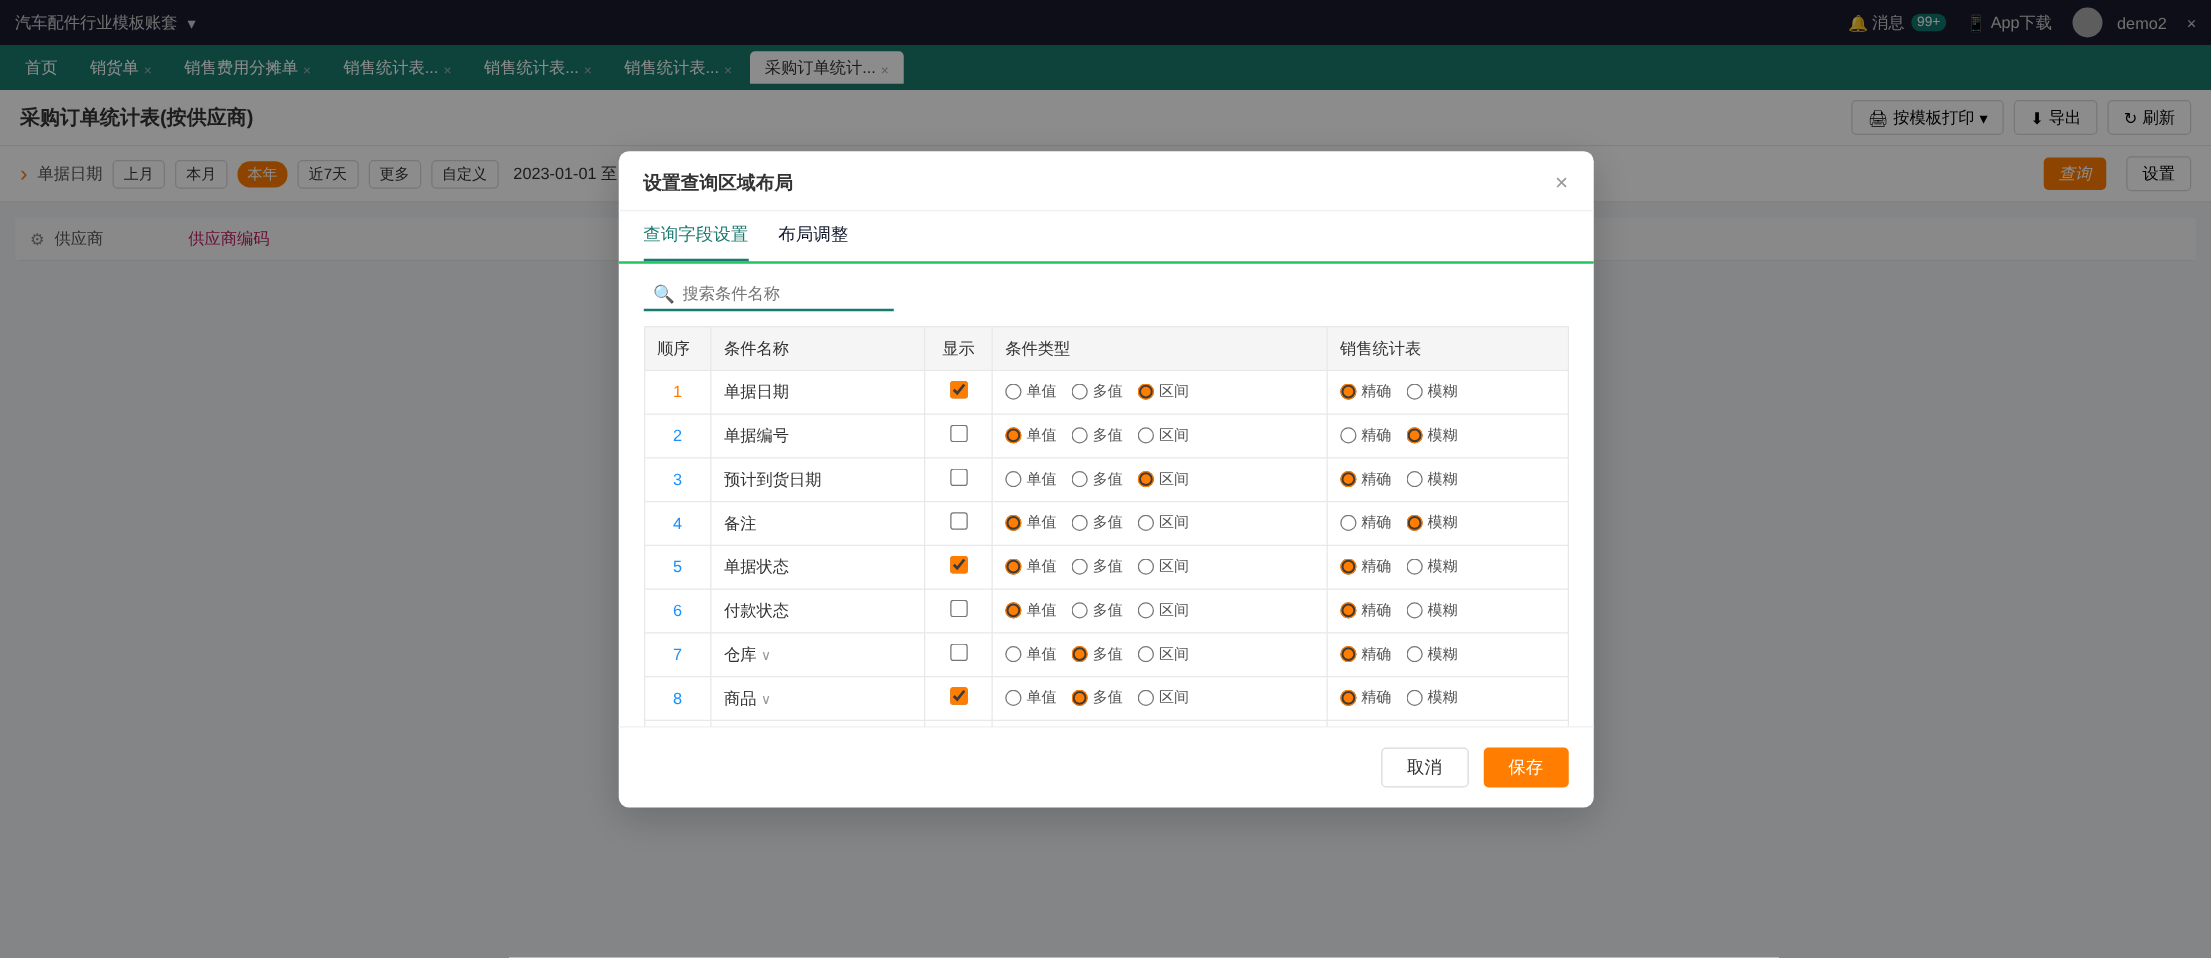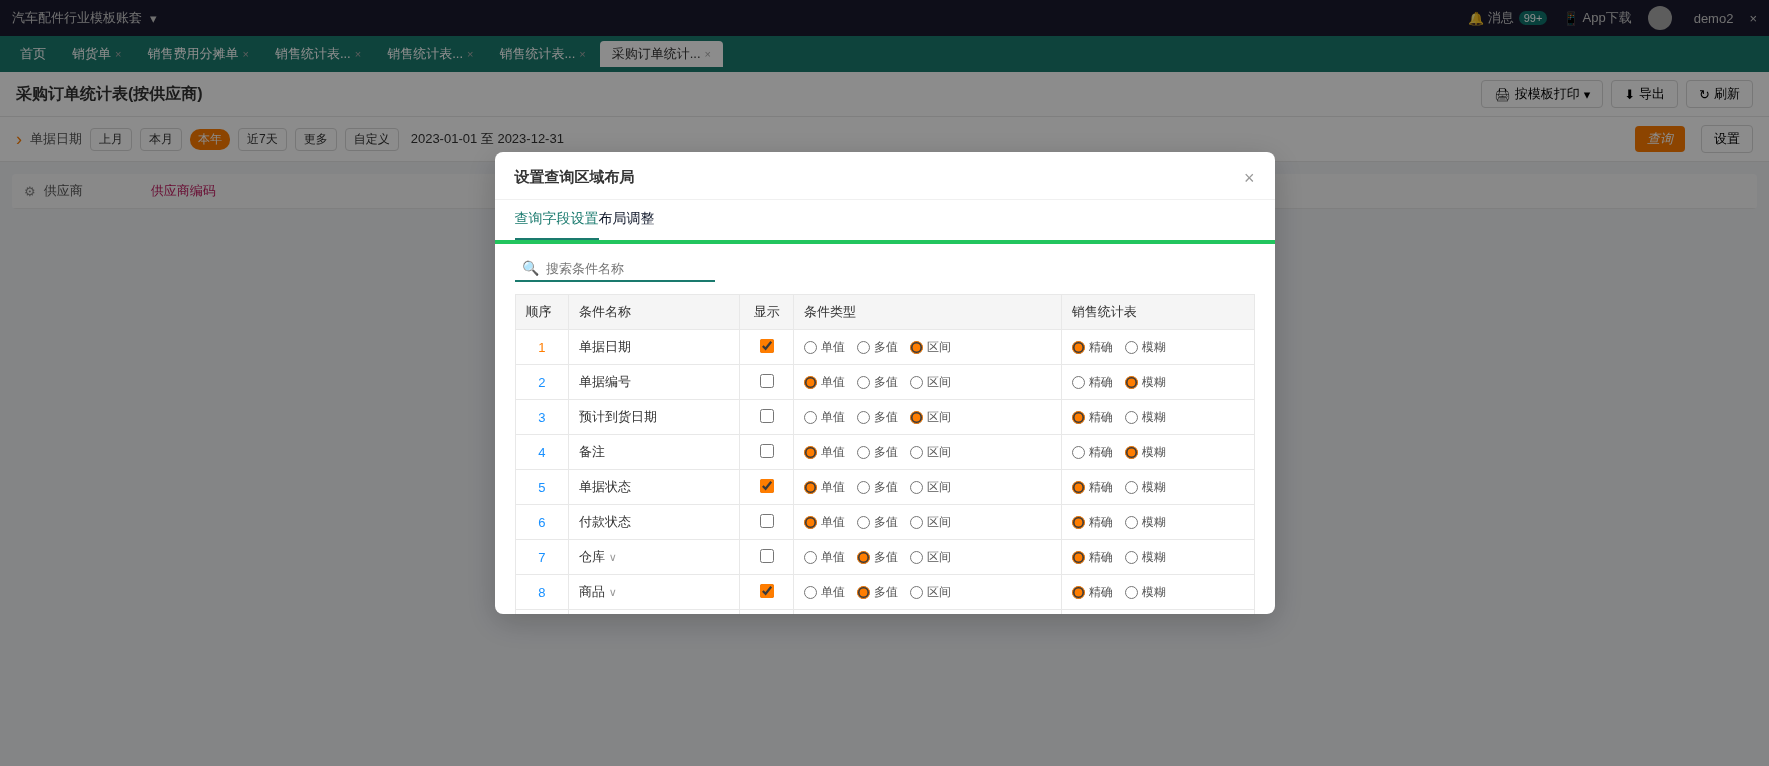--- a/index.html
+++ b/index.html
@@ -36,21 +36,21 @@
       gap: 2px;
     }
     .tab-item {
       padding: 4px 12px;
       color: #fff;
       background: transparent;
       border-radius: 4px 4px 0 0;
       cursor: pointer;
       font-size: 13px;
       display: flex;
-      align-items: center;
+      align-items: flex-end;
       gap: 4px;
       white-space: nowrap;
     }
     .tab-item.active {
       background: #fff;
       color: #333;
     }
     .tab-close {
       font-size: 11px;
       color: #aaa;
@@ -165,21 +165,22 @@
     .modal-title { font-size: 15px; font-weight: bold; color: #333; }
     .modal-close {
       cursor: pointer;
       color: #999;
       font-size: 18px;
       line-height: 1;
     }
     .modal-tabs {
       display: flex;
       padding: 0 20px;
-      border-bottom: 4px solid #22c55e;
+      border-bottom: 2px solid #22c55e;
+      gap: 24px;
     }
     .modal-tab {
       padding: 10px 0;
       cursor: pointer;
       font-size: 14px;
       color: #0f172a;
       border-bottom: 2px solid transparent;
     }
     .modal-tab.active {
       color: #1a7a6e;
@@ -312,21 +313,21 @@
   <div class="top-bar-right">
     <span style="display:flex;align-items:center;gap:3px;">
       <span>🔔</span>
       <span>消息</span>
       <span class="badge-red">99+</span>
     </span>
     <span style="display:flex;align-items:center;gap:3px;">
       <span>📱</span>
       <span>App下载</span>
     </span>
-    <span style="display:flex;align-items:center;gap:22px;">
+    <span style="display:flex;align-items:center;gap:12px;">
       <span style="width:24px;height:24px;border-radius:50%;background:#aaa;display:inline-block;"></span>
       <span>demo2</span>
     </span>
     <span style="cursor:pointer;">×</span>
   </div>
 </div>
 
 <div class="tab-bar">
   <div class="tab-item">
     <span>首页</span>
@@ -709,14 +710,18 @@
               <td style="text-align: center;"></td>
               <td>属性 </td>
               <td style="text-align: center;"></td>
               <td></td>
               <td></td>
             </tr>
           </tbody>
       </table>
     </div>
 
+    <div class="modal-footer">
+      <button class="btn-cancel">取消</button>
+      <button class="btn-save">保存</button>
+    </div>
   </div>
 </div>
 
 </body></html>

